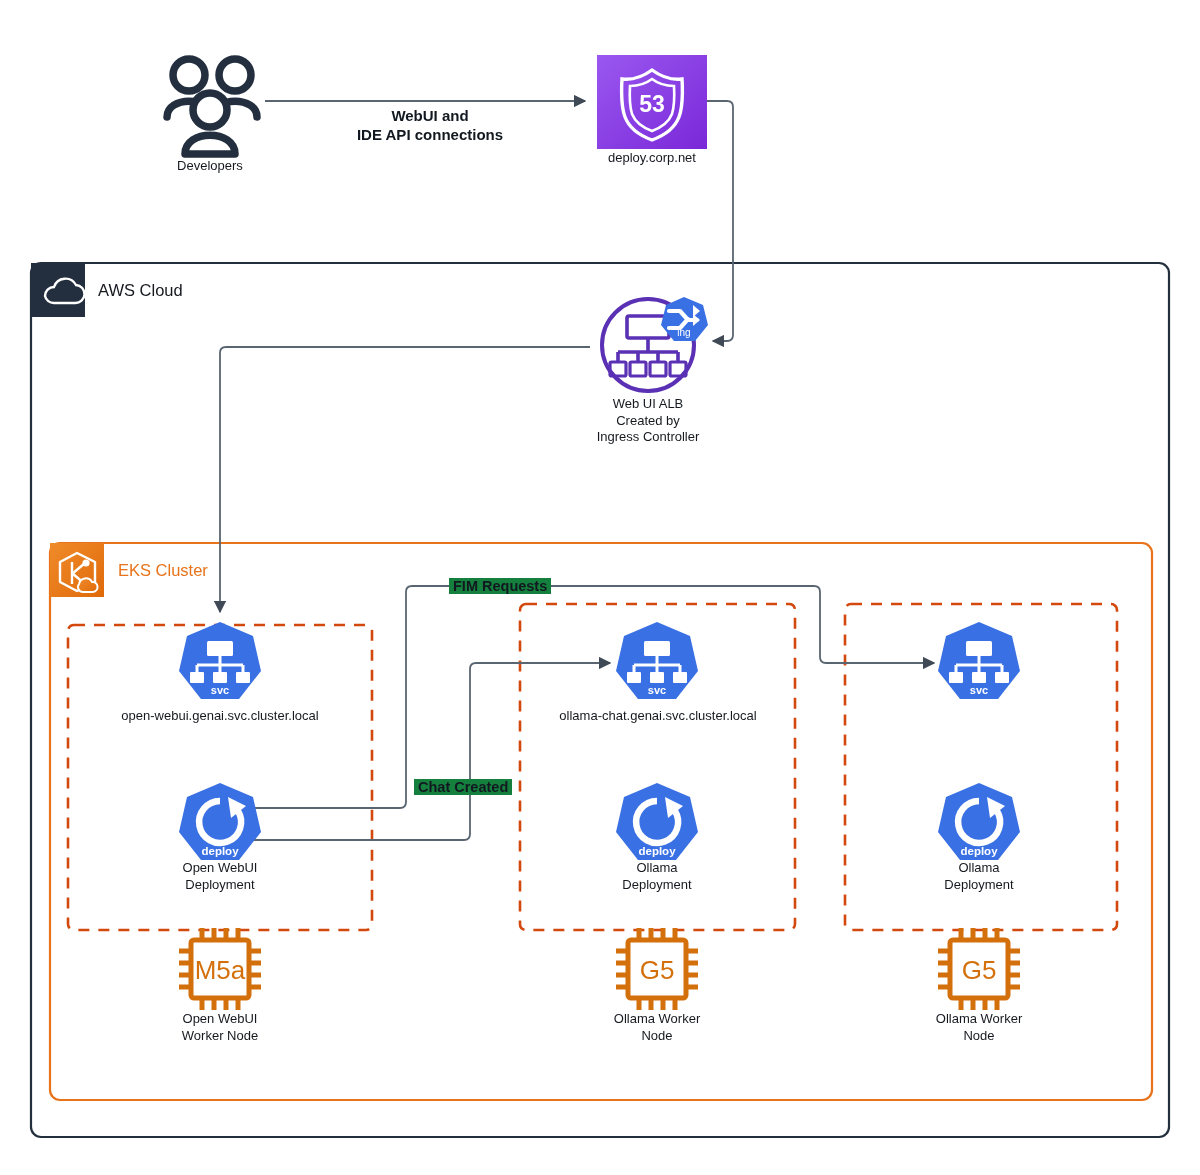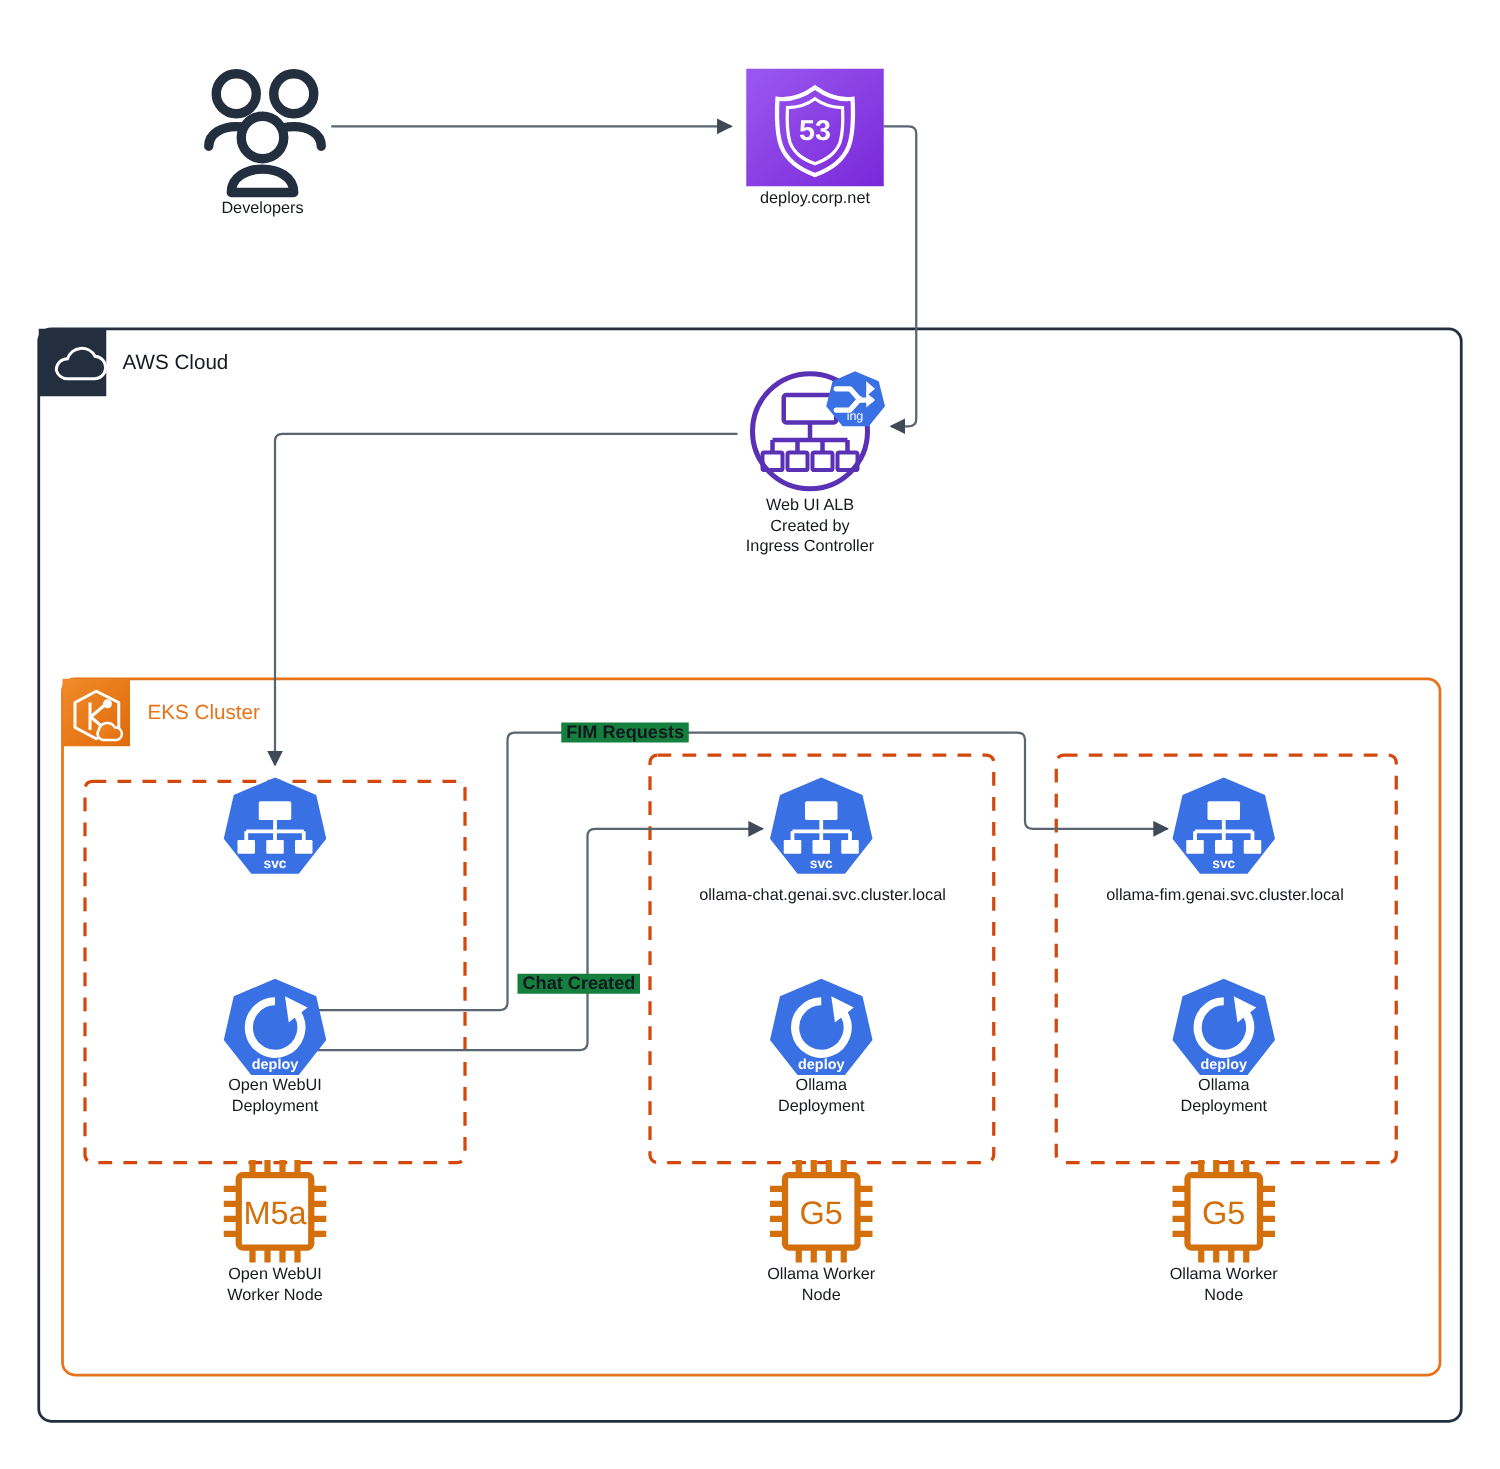--- a/index.html
+++ b/index.html
@@ -243,45 +243,47 @@
         <path d="M 961 998 L 961 1010 M 973 998 L 973 1010 M 985 998 L 985 1010 M 997 998 L 997 1010"></path>
         <path d="M 950 951 L 938 951 M 950 963 L 938 963 M 950 975 L 938 975 M 950 987 L 938 987"></path>
         <path d="M 1008 951 L 1020 951 M 1008 963 L 1020 963 M 1008 975 L 1020 975 M 1008 987 L 1020 987"></path>
       </g>
       <text x="979" y="979" fill="#D3700C" font-size="26" font-family="Liberation Sans, sans-serif" text-anchor="middle" stroke="none">G5</text>
     </g>
   </svg>
 
   <div class="lbl lbl-plain" style="left:130px; top:158px; width:160px;">Developers</div>
 
+  <div class="lbl lbl-bold" style="left:300px; top:106px; width:260px;">WebUI and
+IDE API connections</div>
 
   <div class="lbl lbl-plain" style="left:562px; top:150px; width:180px;">deploy.corp.net</div>
 
   <div class="group-title" style="left:98px; top:281px; color:#16191F;">AWS Cloud</div>
 
   <div class="lbl lbl-plain" style="left:538px; top:396px; width:220px;text-align:center;">Web UI ALB
 Created by
 Ingress Controller</div>
 
   <div class="group-title" style="left:118px; top:561px; color:#E8731A;">EKS Cluster</div>
 
   <div class="lbl-edge" style="left:449px; top:578px;">FIM Requests</div>
 
   <div class="lbl-edge" style="left:414px; top:779px;">Chat Created</div>
 
+  <div class="lbl lbl-plain" style="left:62px; top:708px; width:316px;">open-webui.genai.svc.cluster.local</div>
   <div class="lbl lbl-plain" style="left:120px; top:860px; width:200px;">Open WebUI
 Deployment</div>
   <div class="lbl lbl-plain" style="left:120px; top:1011px; width:200px;">Open WebUI
 Worker Node</div>
 
   <div class="lbl lbl-plain" style="left:512px; top:708px; width:292px;">ollama-chat.genai.svc.cluster.local</div>
   <div class="lbl lbl-plain" style="left:557px; top:860px; width:200px;">Ollama
 Deployment</div>
   <div class="lbl lbl-plain" style="left:557px; top:1011px; width:200px;">Ollama Worker
 Node</div>
 
-  <div class="lbl lbl-plain" style="left:840px; top:708px; width:280px;">ollama-fim.genai.svc.cluster.local</div>
   <div class="lbl lbl-plain" style="left:879px; top:860px; width:200px;">Ollama
 Deployment</div>
   <div class="lbl lbl-plain" style="left:879px; top:1011px; width:200px;">Ollama Worker
 Node</div>
 
 </div>
 
 </body></html>

